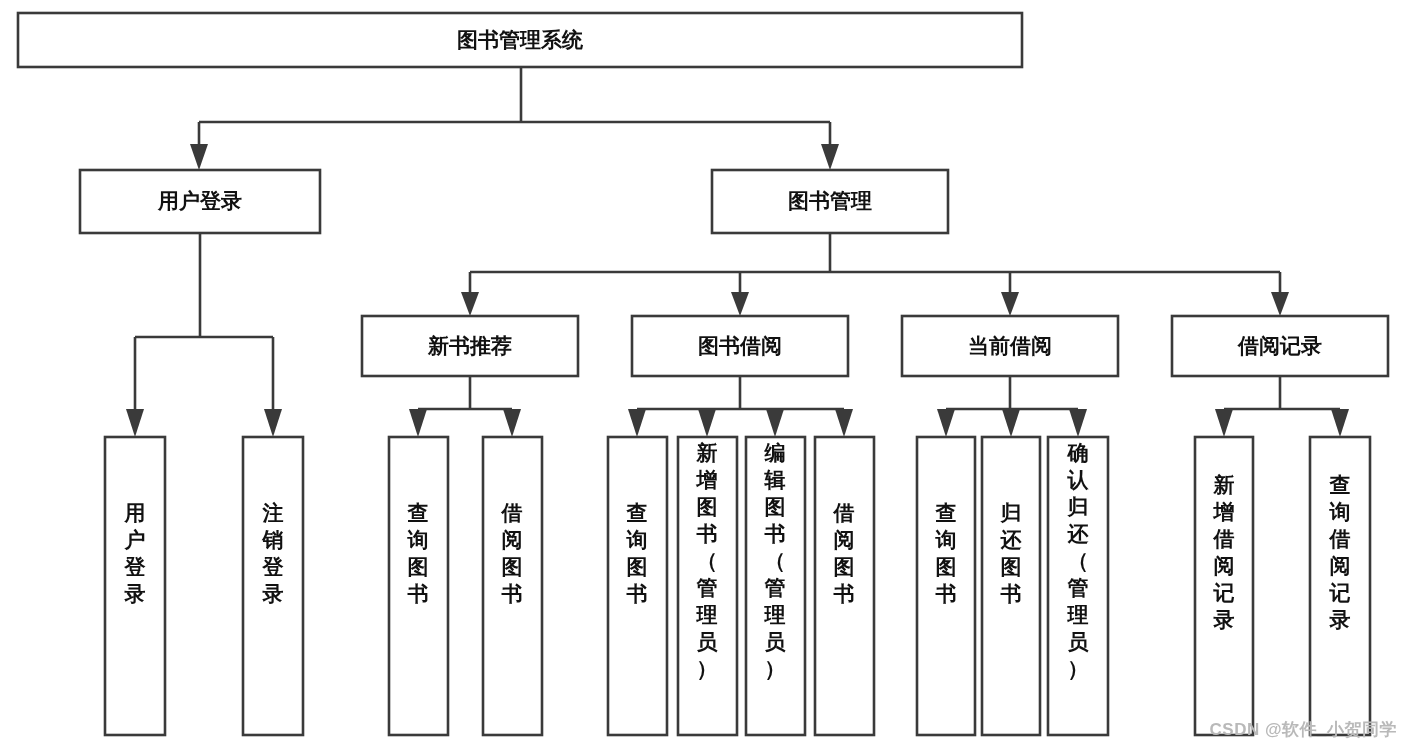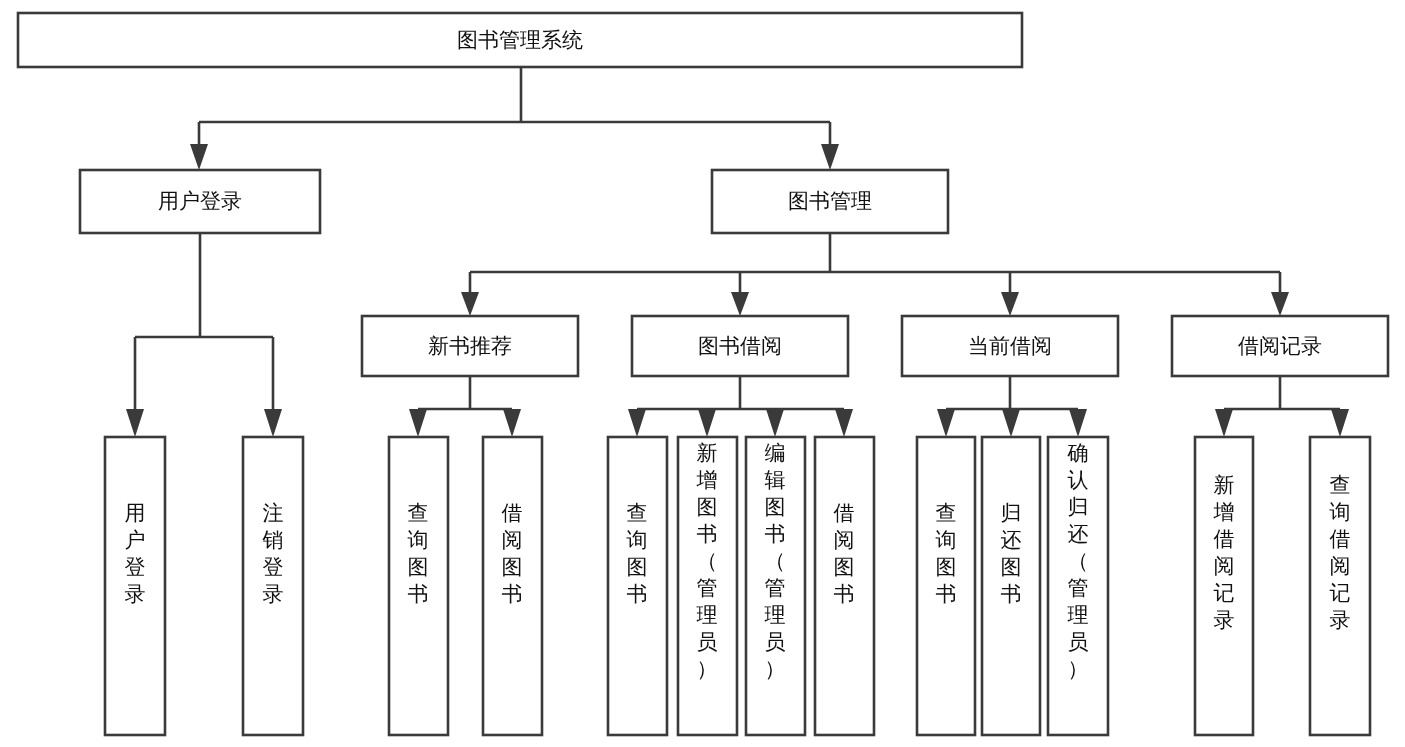--- a/index.html
+++ b/index.html
@@ -11,20 +11,21 @@
     width: 1405px;
     height: 747px;
     font-family: "Liberation Sans", "DejaVu Sans", sans-serif;
     overflow: hidden;
     position: relative;
   }
   #diagram-root {
     position: relative;
     width: 1405px;
     height: 747px;
+    font-weight: bold;
   }
   svg.diagram-svg {
     position: absolute;
     top: 0;
     left: 0;
     width: 1405px;
     height: 747px;
   }
   .node-box {
     fill: #ffffff;
@@ -236,14 +237,15 @@
       <text class="node-label-vertical" x="1224" y="492"><tspan x="1224" dy="0">新</tspan><tspan x="1224" dy="27">增</tspan><tspan x="1224" dy="27">借</tspan><tspan x="1224" dy="27">阅</tspan><tspan x="1224" dy="27">记</tspan><tspan x="1224" dy="27">录</tspan></text>
     </g>
 
     <g>
       <rect class="node-box" x="1310" y="437" width="60" height="298"></rect>
       <text class="node-label-vertical" x="1340" y="492"><tspan x="1340" dy="0">查</tspan><tspan x="1340" dy="27">询</tspan><tspan x="1340" dy="27">借</tspan><tspan x="1340" dy="27">阅</tspan><tspan x="1340" dy="27">记</tspan><tspan x="1340" dy="27">录</tspan></text>
     </g>
 
   </svg>
 
+  <div class="watermark">CSDN @软件_小贺同学</div>
 
 </div>
 
 </body></html>

